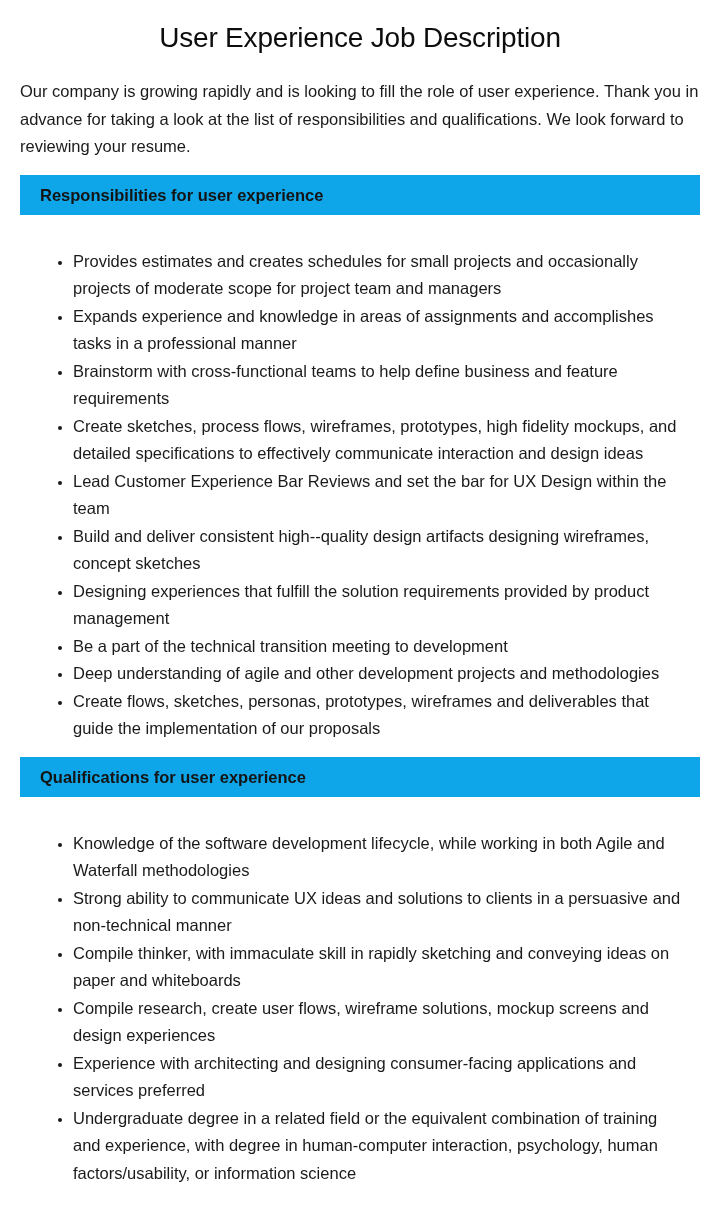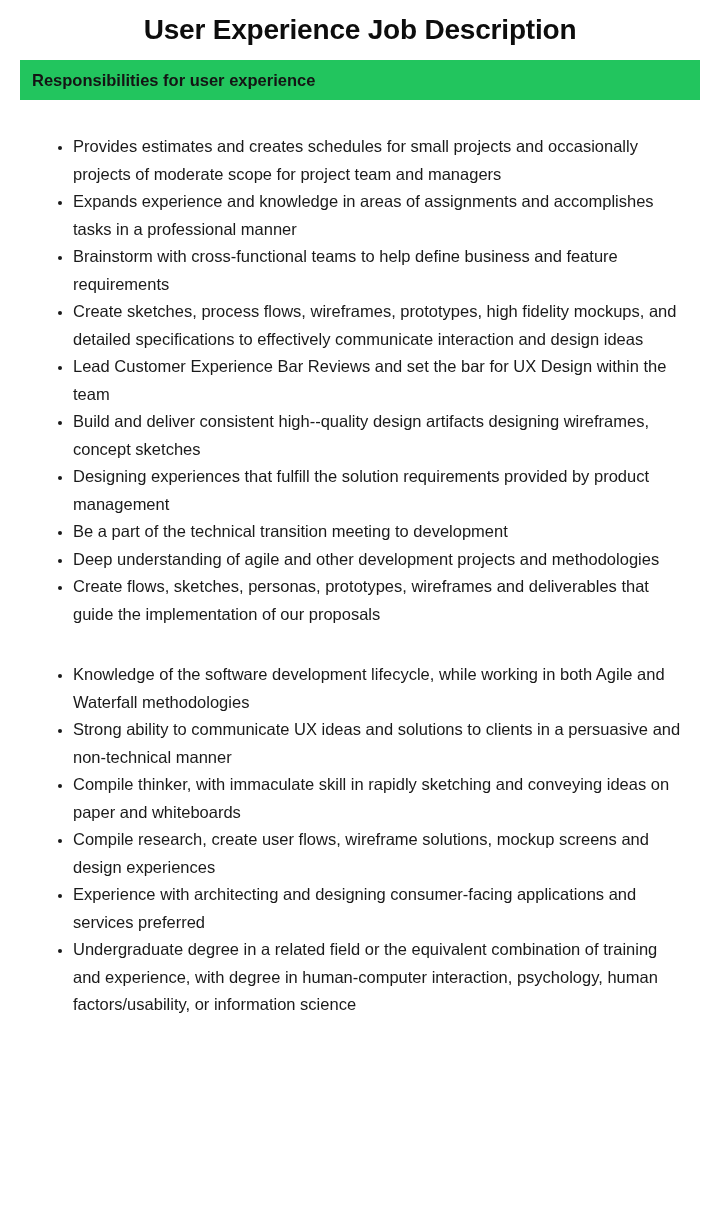--- a/index.html
+++ b/index.html
@@ -14,40 +14,40 @@
     font-family: "Liberation Sans", "DejaVu Sans", sans-serif;
     color: #1a1a1a;
     -webkit-font-smoothing: antialiased;
   }
   .page {
     width: 720px;
     padding: 0 20px 28px 20px;
   }
   .page-title {
     margin: 0;
-    padding-top: 13px;
+    padding-top: 21px;
     font-size: 28px;
     line-height: 33px;
-    font-weight: 700;
+    font-weight: 400;
     text-align: center;
     color: #0d0d0d;
     letter-spacing: -0.2px;
   }
   .intro {
     margin: 24px 0 0 0;
     font-size: 16.5px;
     line-height: 27.5px;
     color: #1a1a1a;
   }
   .section-heading {
     margin-top: 14px;
     height: 40px;
     line-height: 40px;
-    background: #22c55e;
-    padding: 0 12px;
+    background: #0ea5e9;
+    padding: 0 20px;
     font-size: 16.5px;
     font-weight: 700;
     color: #141414;
   }
   ul.bullet-list {
     margin: 12px;
     padding: 21px 0 0 41px;
     list-style: disc outside;
   }
   ul.bullet-list li {
@@ -61,38 +61,40 @@
     font-size: 14px;
   }
 </style>
 </head>
 <body>
 
 <div class="page">
 
   <h1 class="page-title">User Experience Job Description</h1>
 
+  <p class="intro">Our company is growing rapidly and is looking to fill the role of user experience. Thank you in advance for taking a look at the list of responsibilities and qualifications. We look forward to reviewing your resume.</p>
 
   <div class="section">
     <div class="section-heading">Responsibilities for user experience</div>
     <ul class="bullet-list">
       <li>Provides estimates and creates schedules for small projects and occasionally projects of moderate scope for project team and managers</li>
       <li>Expands experience and knowledge in areas of assignments and accomplishes tasks in a professional manner</li>
       <li>Brainstorm with cross-functional teams to help define business and feature requirements</li>
       <li>Create sketches, process flows, wireframes, prototypes, high fidelity mockups, and detailed specifications to effectively communicate interaction and design ideas</li>
       <li>Lead Customer Experience Bar Reviews and set the bar for UX Design within the team</li>
       <li>Build and deliver consistent high--quality design artifacts designing wireframes, concept sketches</li>
       <li>Designing experiences that fulfill the solution requirements provided by product management</li>
       <li>Be a part of the technical transition meeting to development</li>
       <li>Deep understanding of agile and other development projects and methodologies</li>
       <li>Create flows, sketches, personas, prototypes, wireframes and deliverables that guide the implementation of our proposals</li>
     </ul>
   </div>
 
   <div class="section">
+    <div class="section-heading">Qualifications for user experience</div>
     <ul class="bullet-list">
       <li>Knowledge of the software development lifecycle, while working in both Agile and Waterfall methodologies</li>
       <li>Strong ability to communicate UX ideas and solutions to clients in a persuasive and non-technical manner</li>
       <li>Compile thinker, with immaculate skill in rapidly sketching and conveying ideas on paper and whiteboards</li>
       <li>Compile research, create user flows, wireframe solutions, mockup screens and design experiences</li>
       <li>Experience with architecting and designing consumer-facing applications and services preferred</li>
       <li>Undergraduate degree in a related field or the equivalent combination of training and experience, with degree in human-computer interaction, psychology, human factors/usability, or information science</li>
     </ul>
   </div>
 

